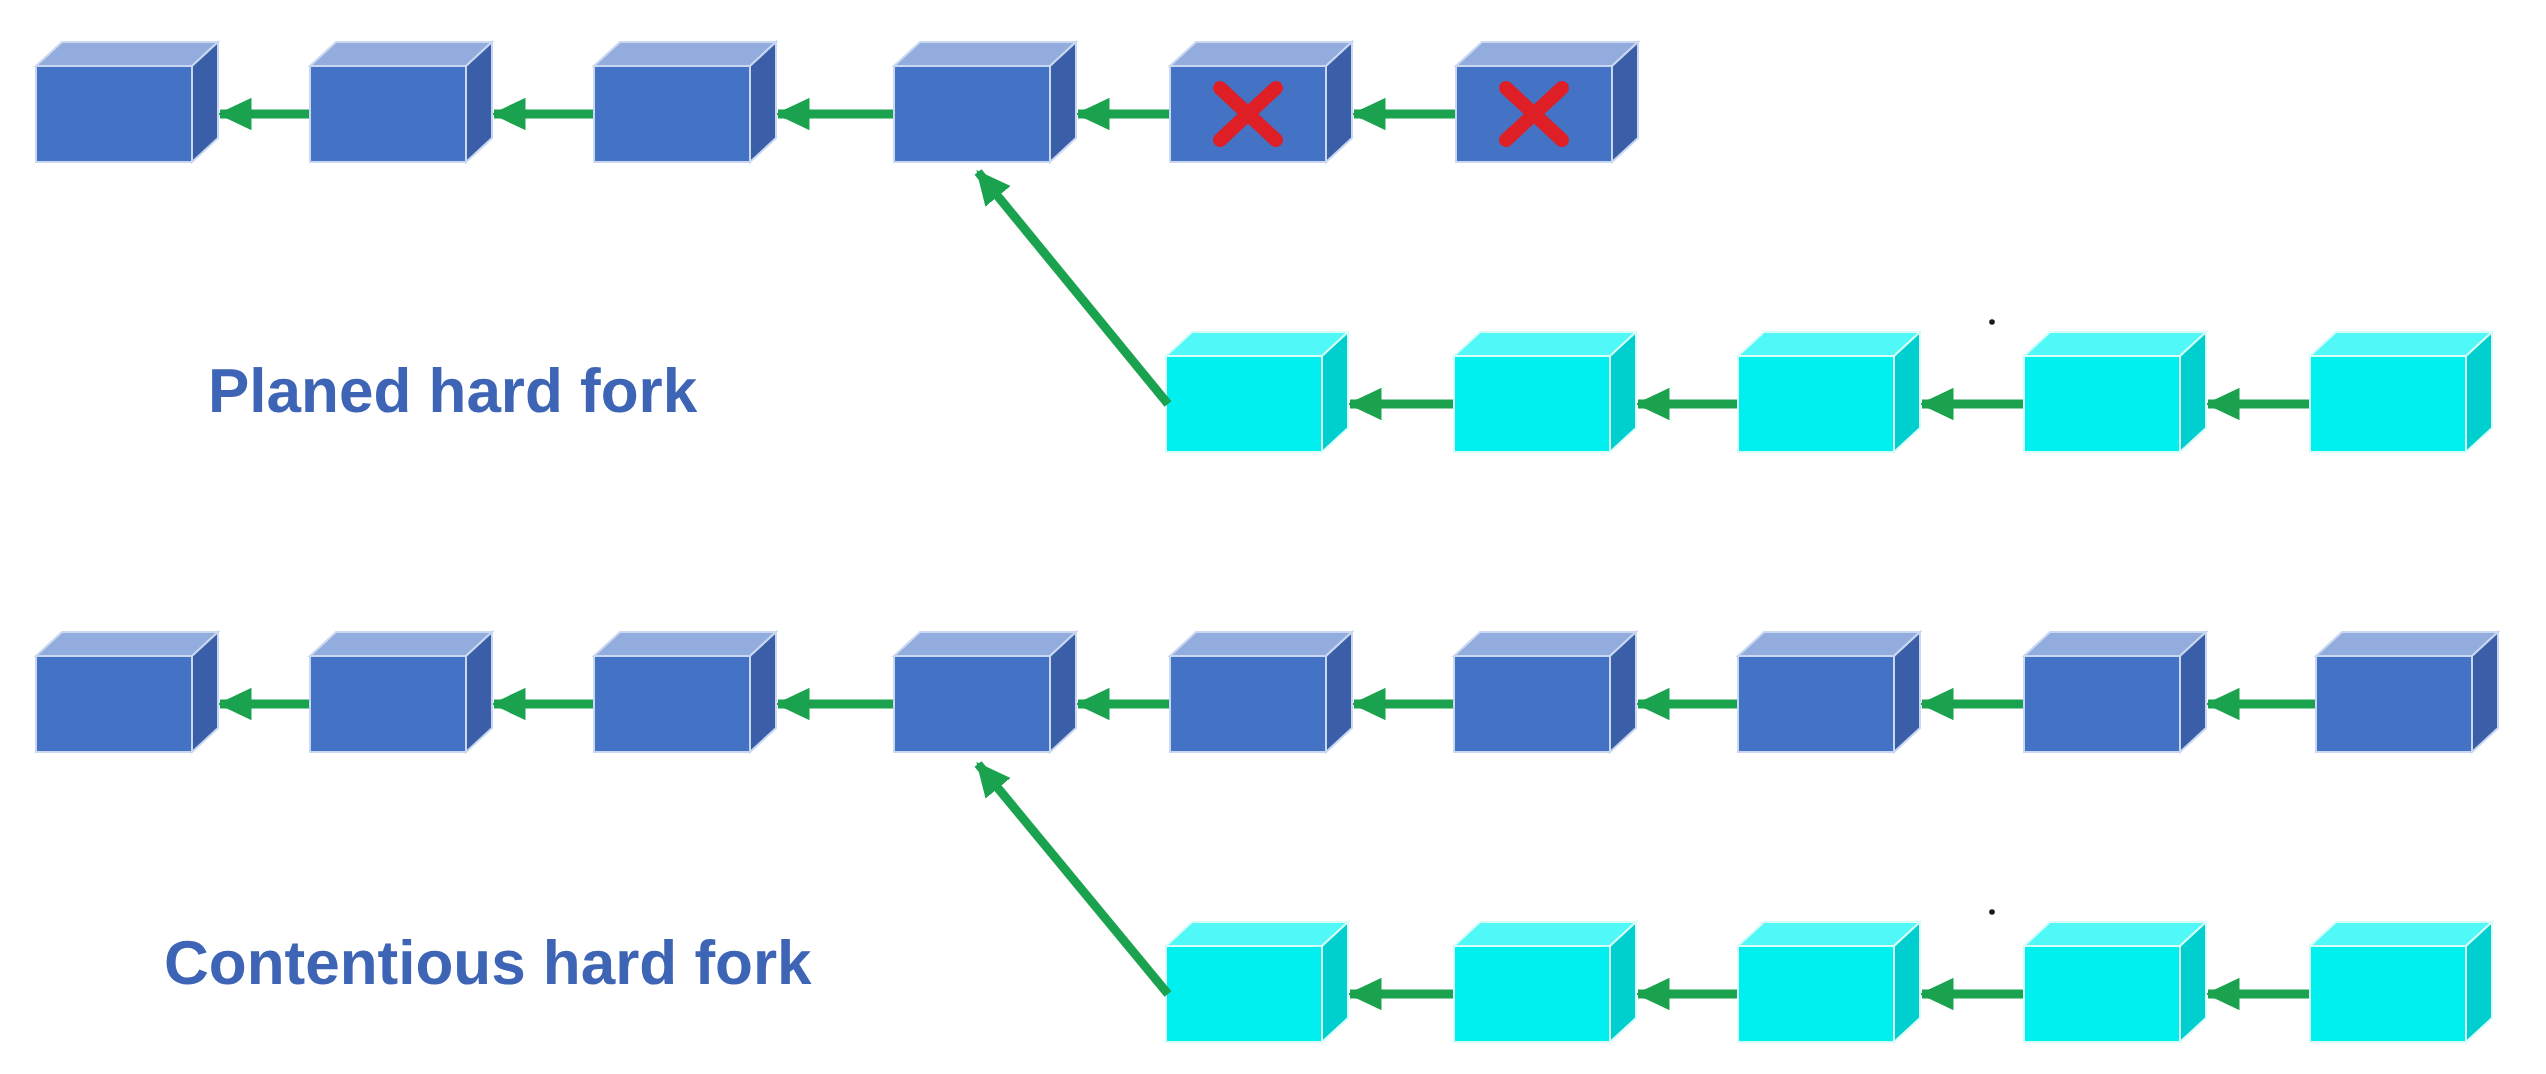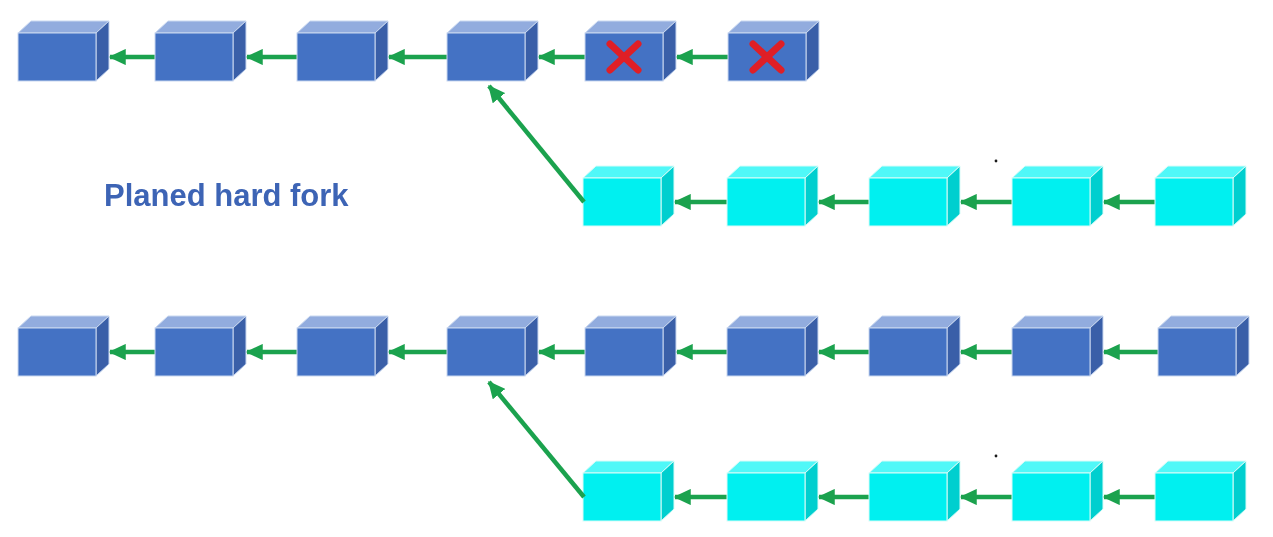--- a/index.html
+++ b/index.html
@@ -182,13 +182,14 @@
           <polygon points="1233,473 1246,461 1246,509 1233,521" fill="#00cfcf" stroke="#d8fcf8" stroke-width="1"></polygon>
           <rect x="1155" y="473" width="78" height="48" fill="#00f0f0" stroke="#d8fcf8" stroke-width="1"></rect>
         </g>
       </g>
       <line x1="584" y1="202" x2="489" y2="86" stroke="#1ba24e" stroke-width="4.5" marker-end="url(#ah)"></line>
       <line x1="584" y1="497" x2="489" y2="382" stroke="#1ba24e" stroke-width="4.5" marker-end="url(#ah)"></line>
       <circle cx="996" cy="161" r="1.4" fill="#1a1a1a"></circle>
       <circle cx="996" cy="456" r="1.4" fill="#1a1a1a"></circle>
     </svg>
   <div class="chain-label label-planned">Planed hard fork</div>
+  <div class="chain-label label-contentious">Contentious hard fork</div>
 </div>
 
 </body></html>

